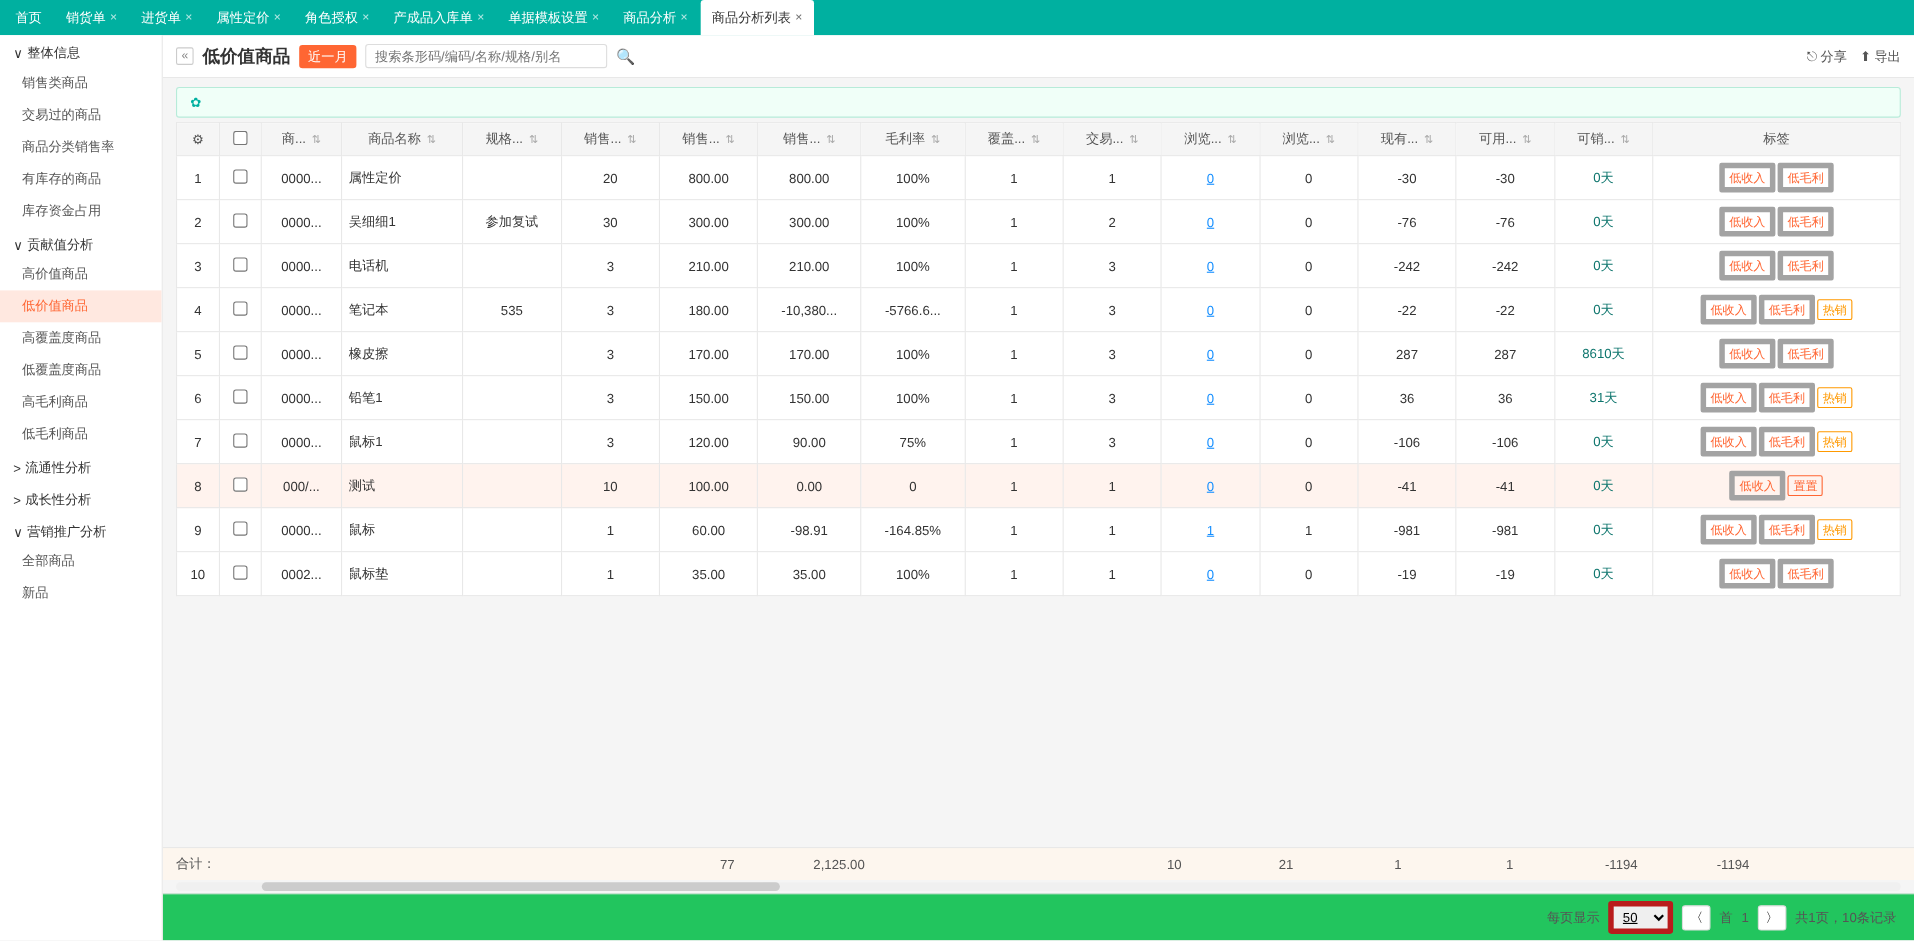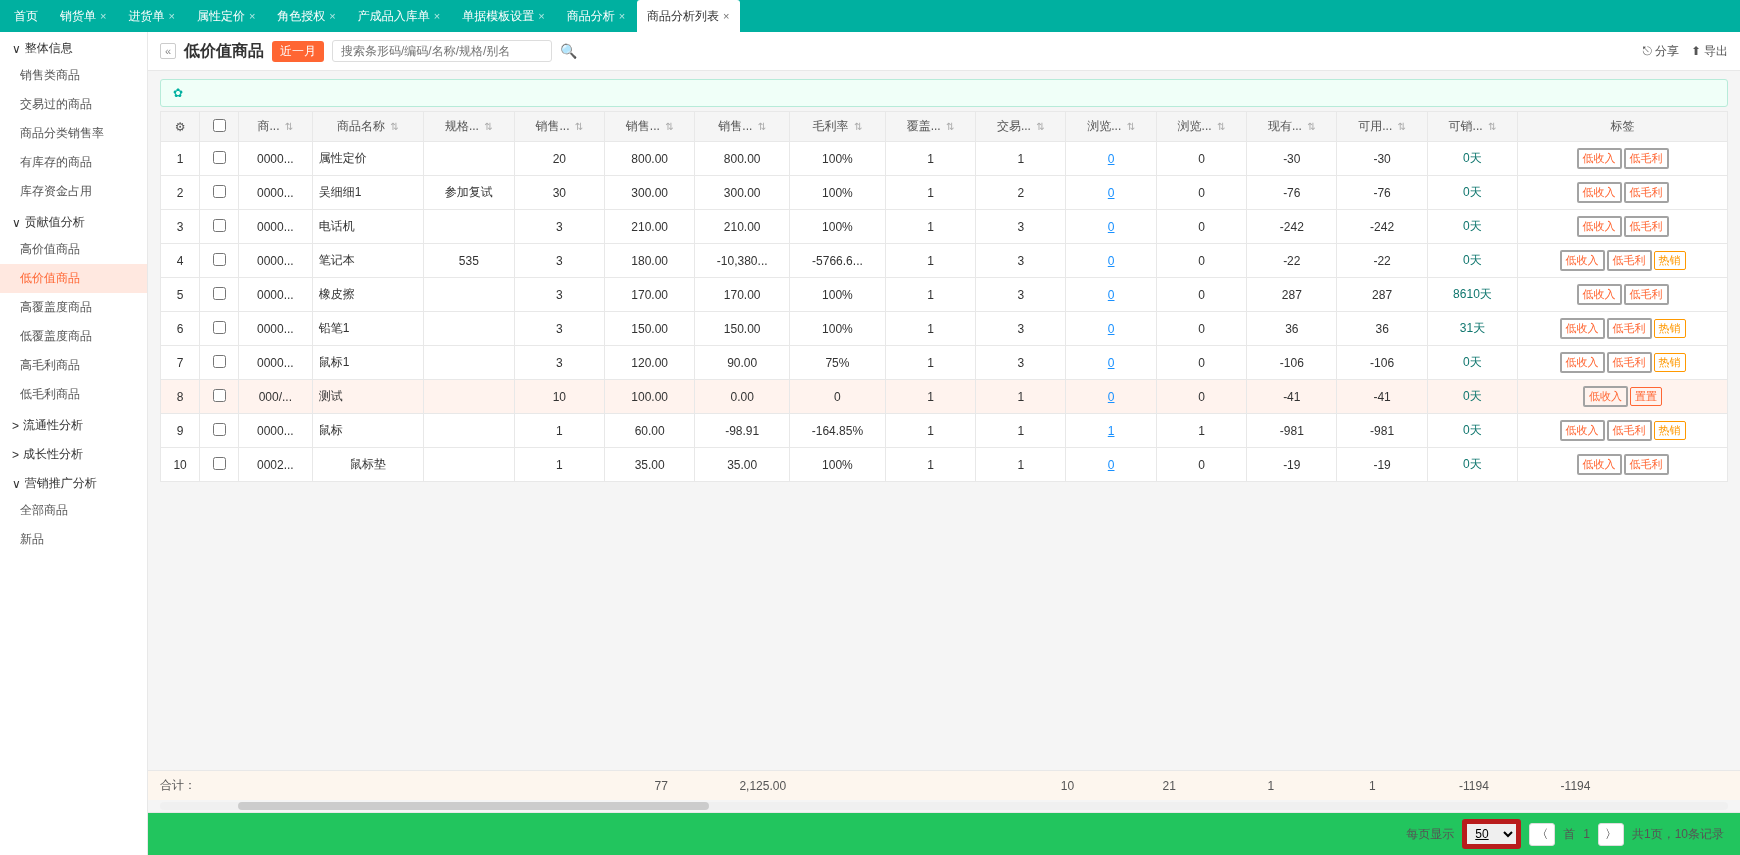--- a/index.html
+++ b/index.html
@@ -169,21 +169,21 @@
       color: #333;
     }
     tbody tr.highlighted { background: #fff3ee; }
     .tag {
       display: inline-block;
       padding: 1px 4px;
       border-radius: 2px;
       font-size: 11px;
       margin: 1px;
     }
-    .tag-low-income { color: #ff6633; border: 2px solid #a3a3a3; }
+    .tag-low-income { color: #ff6633; border: 5px solid #a3a3a3; }
     .tag-hot { color: #ff9900; border: 1px solid #ff9900; }
     .tag-orange { color: #ff6633; border: 1px solid #ff6633; }
     .zero-link { color: #1890ff; text-decoration: underline; cursor: pointer; }
     .day-text { color: #0f766e; }
 
     
     .table-footer {
       background: #fdf6ee;
       border-top: 1px solid #e8e8e8;
       padding: 6px 12px;
@@ -562,21 +562,21 @@
               <td>1</td>
               <td>-981</td>
               <td>-981</td>
               <td><span class="day-text">0天</span></td>
               <td><span class="tag tag-low-income">低收入</span><span class="tag tag-low-income">低毛利</span><span class="tag tag-hot">热销</span></td>
             </tr>
             <tr>
               <td>10</td>
               <td><input type="checkbox" style=""></td>
               <td>0002...</td>
-              <td style="text-align: center; margin-left: 10px;">鼠标垫</td>
+              <td style="text-align: left; margin-left: 10px;">鼠标垫</td>
               <td></td>
               <td>1</td>
               <td>35.00</td>
               <td>35.00</td>
               <td>100%</td>
               <td>1</td>
               <td>1</td>
               <td><span class="zero-link">0</span></td>
               <td>0</td>
               <td>-19</td>

